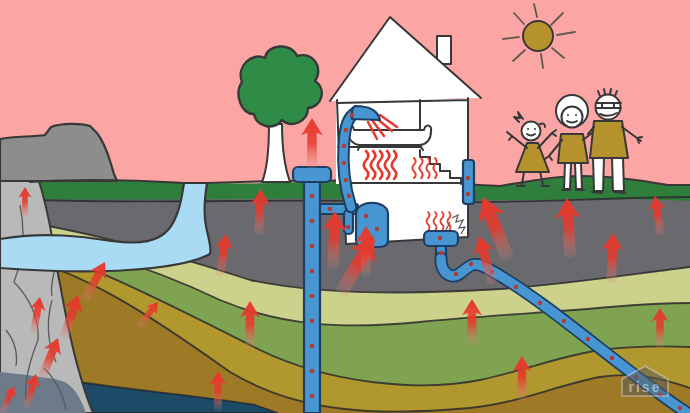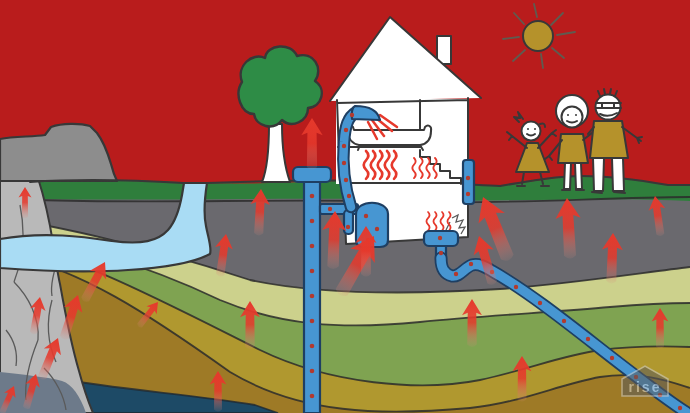--- a/index.html
+++ b/index.html
@@ -1,16 +1,16 @@
 <!DOCTYPE html>
 <html style="--sky: #ffffff; --grass: #2f7e3c; --soil_gray: #6a696e; --soil_pale: #ccd18c; --soil_green: #7fa351; --soil_mustard: #b0982f; --soil_brown: #9e7a26; --soil_navy: #1d4a66; --rock_top: #8d8d8d; --rock_main: #b9b9b9; --rock_deep: #6d7a8a; --river: #a9dcf4; --pipe: #4796d2; --pipe_outline: #1e3f63; --pipe_dot: #b33a2e; --heat: #e6392c; --gold: #b5922b; --tree: #2e8c46; --outline: #383838; --sun_ray: #5f5b50;"><head>
 <meta charset="utf-8">
 <style>
   html,body{margin:0;padding:0;background:#fff;}
-  #stage{width:690px;height:413px;position:relative;background:#b91c1c;overflow:hidden;
+  #stage{width:690px;height:413px;position:relative;background:#fca5a5;overflow:hidden;
          font-family:"Liberation Sans",sans-serif;}
   svg{display:block;}
   .ln{stroke:var(--outline,#383838);stroke-width:2;fill:none;stroke-linecap:round;stroke-linejoin:round;}
   .wf{fill:#ffffff;stroke:var(--outline,#383838);stroke-width:2;stroke-linejoin:round;}
   .gold{fill:var(--gold,#b5922b);stroke:var(--outline,#383838);stroke-width:2;stroke-linejoin:round;}
   .pipe{fill:var(--pipe,#4796d2);stroke:var(--pipe_outline,#1e3f63);stroke-width:2.2;stroke-linejoin:round;}
   .pipeln{stroke:var(--pipe_outline,#1e3f63);fill:none;stroke-linecap:round;}
   .pipeco{stroke:var(--pipe,#4796d2);fill:none;stroke-linecap:round;}
   .dot{fill:var(--pipe_dot,#b33a2e);}
   .heatln{stroke:var(--heat,#e6392c);stroke-width:2.5;fill:none;stroke-linecap:round;}

